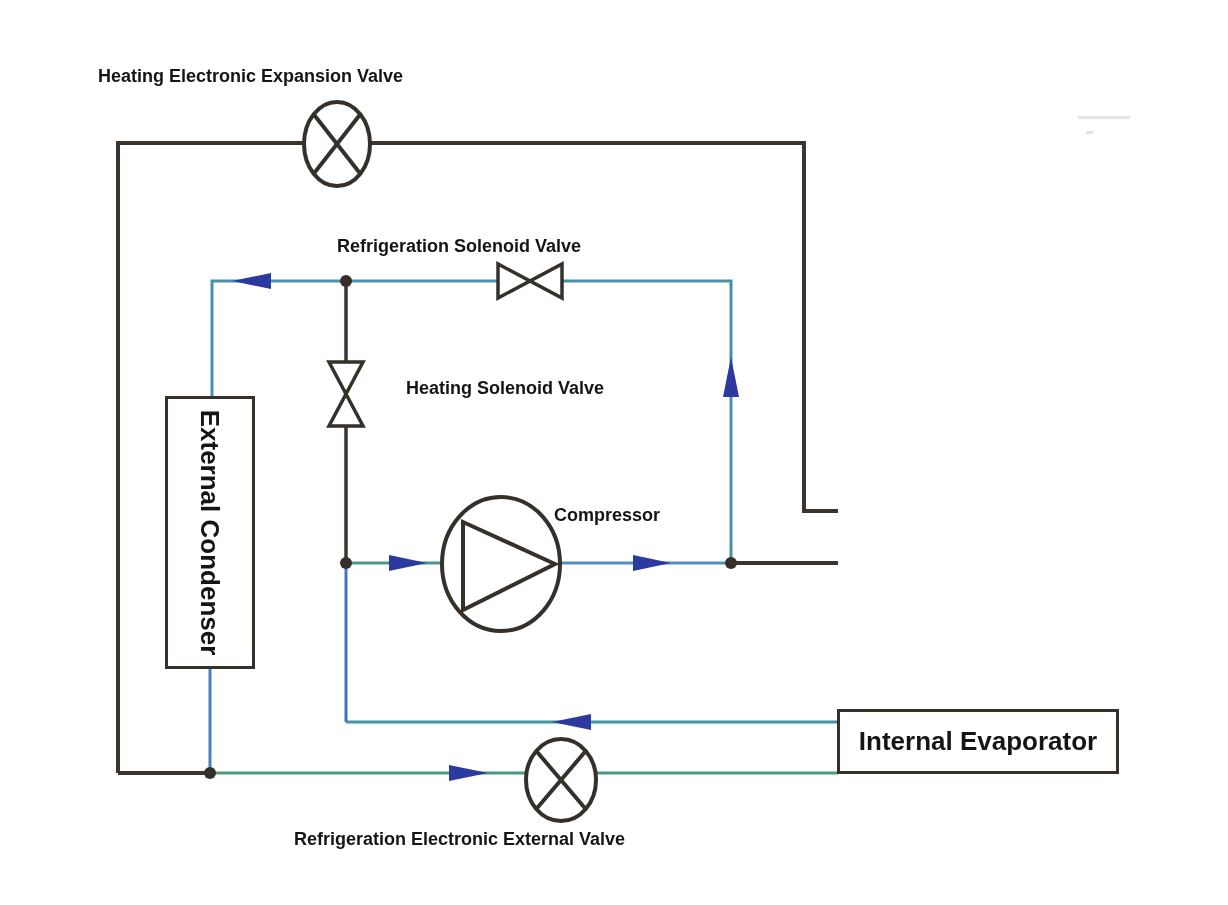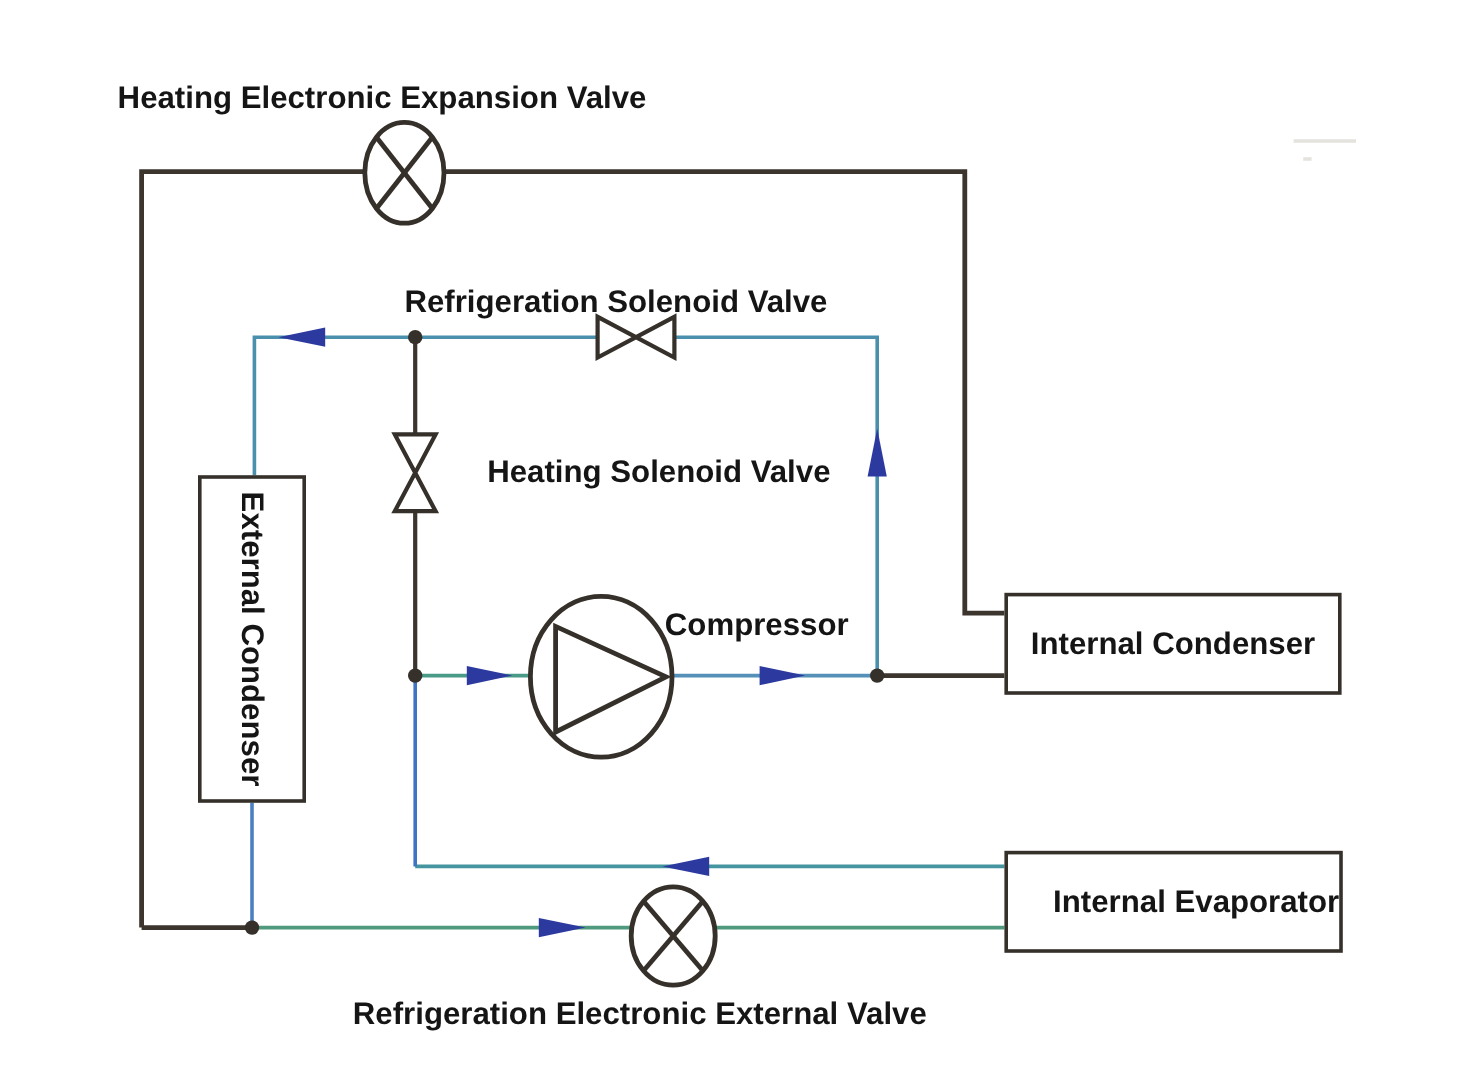--- a/index.html
+++ b/index.html
@@ -17,21 +17,21 @@
   }
   .schematic-svg {
     position: absolute;
     left: 0;
     top: 0;
   }
   .diagram-label {
     position: absolute;
     color: #151515;
     font-weight: bold;
-    font-size: 26px;
+    font-size: 18px;
     letter-spacing: 0px;
     white-space: nowrap;
     line-height: 1.1;
   }
   .equip-box {
     position: absolute;
     border: 3px solid #35302a;
     background: #ffffff;
     display: flex;
     align-items: center;
@@ -105,25 +105,22 @@
       <ellipse cx="561" cy="780" rx="35" ry="41" fill="#ffffff" stroke="#35302a" stroke-width="4"></ellipse>
       <line x1="536.3" y1="751" x2="585.7" y2="809" stroke="#35302a" stroke-width="4"></line>
       <line x1="585.7" y1="751" x2="536.3" y2="809" stroke="#35302a" stroke-width="4"></line>
     </g>
   </svg>
 
   <div class="equip-box rotated" style="left:165px; top:396px; width:90px; height:273px;">
     <span class="equip-label">External Condenser</span>
   </div>
 
-  <div class="equip-box" style="left:837px; top:494px; width:281px; height:85px;">
-    <span class="equip-label">Internal Condenser</span>
-  </div>
 
-  <div class="equip-box" style="left:837px; top:709px; width:282px; height:85px;justify-content:flex-end;">
+  <div class="equip-box" style="left:837px; top:709px; width:282px; height:65px;">
     <span class="equip-label">Internal Evaporator</span>
   </div>
 
   <div class="diagram-label" style="left:98px; top:67px;">Heating Electronic Expansion Valve</div>
 
   <div class="diagram-label" style="left:337px; top:237px;text-align:right;">Refrigeration Solenoid Valve</div>
 
   <div class="diagram-label" style="left:366px; top:379px;margin-left:40px;">Heating Solenoid Valve</div>
 
   <div class="diagram-label" style="left:554px; top:506px;text-align:center;">Compressor</div>

